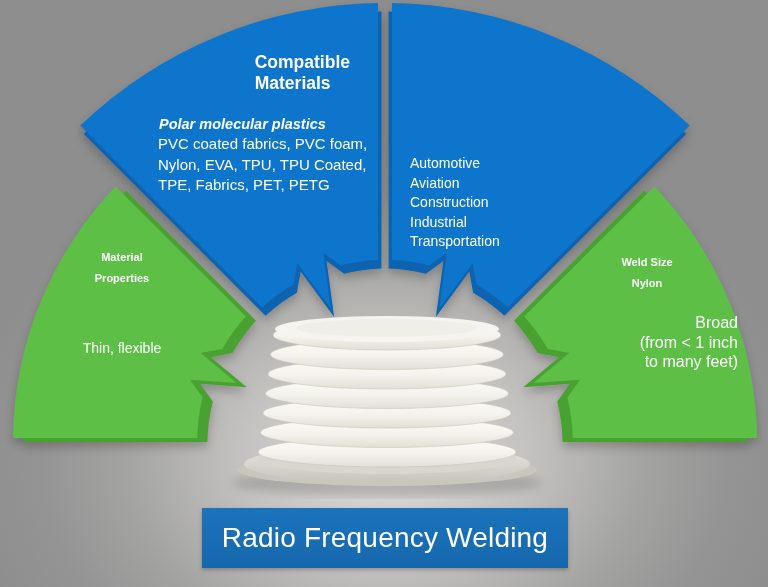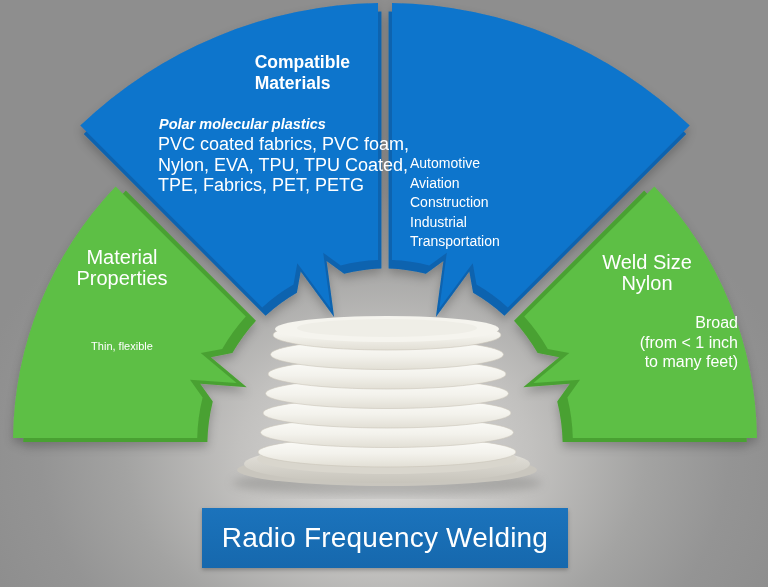--- a/index.html
+++ b/index.html
@@ -16,32 +16,32 @@
   .petal-blue{fill:var(--petal-blue,#0b74cc);}
   .petal-blue-shade{fill:var(--petal-blue-shade,#0a63af);}
   .petal-green{fill:var(--petal-green,#5dbf45);}
   .petal-green-shade{fill:var(--petal-green-shade,#4aa133);}
   .txt{
     position:absolute;
     color:var(--text-white,#ffffff);
     white-space:pre-line;
   }
   .seg-title{font-weight:bold;font-size:17.5px;line-height:21px;}
-  .seg-title-sm{font-weight:normal;font-size:20px;line-height:21px;text-align:center;}
+  .seg-title-sm{font-weight:bold;font-size:11px;line-height:21px;text-align:center;}
   .seg-sub{font-weight:bold;font-style:italic;font-size:14.5px;line-height:20px;}
-  .seg-body{font-size:18px;line-height:20.5px;}
+  .seg-body{font-size:15px;line-height:20.5px;}
   .seg-list{font-size:14px;line-height:19.5px;}
   #compat-title{right:418px;top:52px;text-align:left;margin-left:34px;}
   #compat-sub{left:159px;top:114px;text-align:center;}
   #compat-body{left:158px;top:134px;}
   #apps-title{left:410px;top:49px;}
   #apps-col1{left:410px;top:118px;margin-top:36px;}
   #apps-col2{left:528px;top:114px;}
   #mat-title{left:52px;top:247px;width:140px;}
-  #mat-body{left:32px;top:340px;width:180px;text-align:center;font-size:11px;}
+  #mat-body{left:32px;top:340px;width:180px;text-align:center;font-size:14px;}
   #weld-title{left:582px;top:252px;width:130px;}
   #weld-body{left:578px;top:313px;width:160px;text-align:right;font-size:16px;line-height:19.5px;}
   #banner{
     position:absolute;left:202px;top:508px;width:366px;height:60px;
     background:linear-gradient(180deg,var(--banner-blue,#1b73bc) 0%, #1668ad 100%);
     display:flex;align-items:center;justify-content:center;
     box-shadow:0 2px 4px rgba(0,0,0,0.25);
   }
   #banner-label{
     color:var(--text-white,#ffffff);

